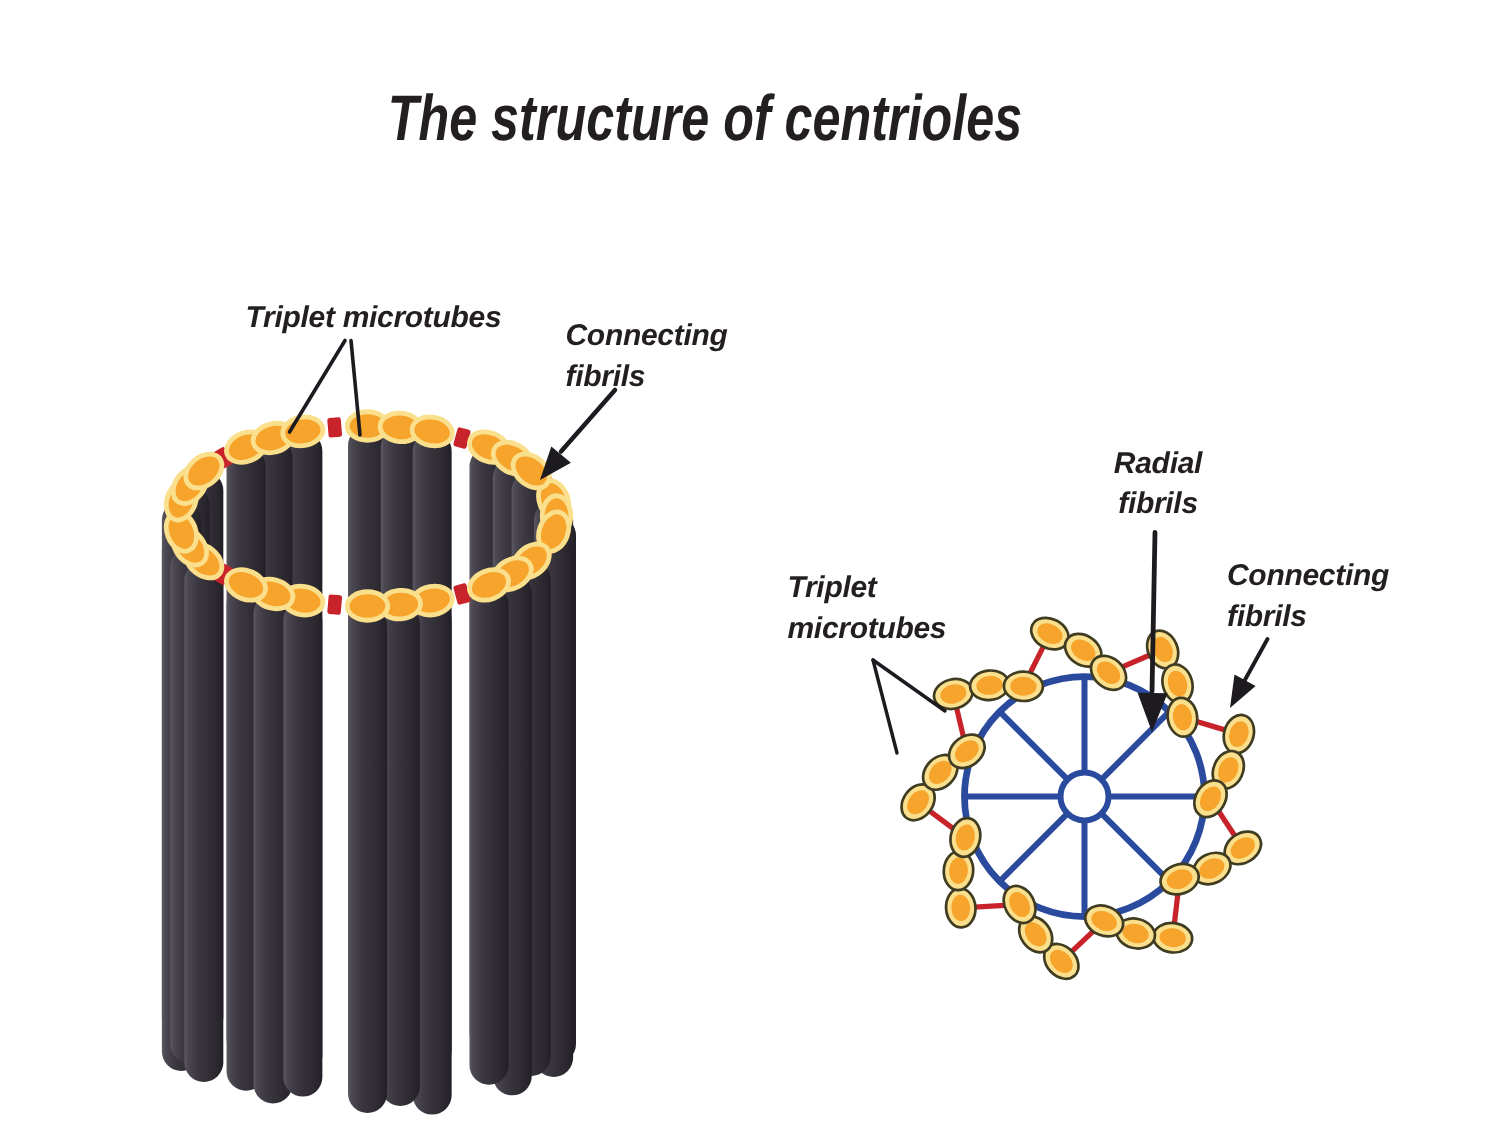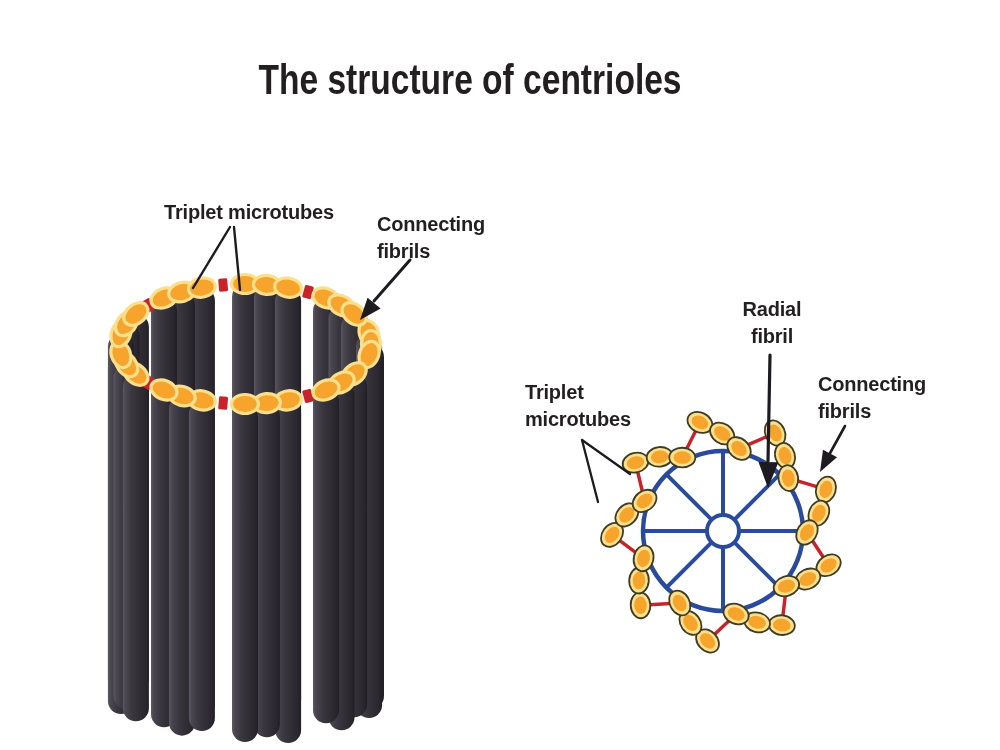--- a/index.html
+++ b/index.html
@@ -1,20 +1,21 @@
 <!DOCTYPE html>
 <html style="--ink: #231f20; --bg: #ffffff;"><head>
 <meta charset="utf-8">
 <style>
   html,body{margin:0;padding:0;}
   body{background:#fff;}
   .page{
     position:relative; width:1000px; height:750px; overflow:hidden;
     background:var(--bg,#ffffff);
     font-family:"Liberation Sans", sans-serif;
+    font-style:italic;
   }
   #art{position:absolute; left:0; top:0;}
   .title{
     position:absolute; left:-60px; width:1060px; top:56px;
     text-align:center; font-size:43px; font-weight:bold; line-height:1.1;
     color:var(--ink,#231f20); transform:scaleX(0.78); white-space:nowrap;
   }
   .lbl{
     position:absolute; font-size:20px; font-weight:bold; line-height:27px;
     color:var(--ink,#231f20); letter-spacing:-0.2px;
@@ -223,16 +224,16 @@
           <line x1="582" y1="440" x2="630" y2="474" stroke="#1e1b20" stroke-width="2.3" stroke-linecap="round"></line>
         </g>
       </g>
     </svg>
 
   <div class="title">The structure of centrioles</div>
 
   <div class="lbl lbl-left-triplet">Triplet microtubes</div>
   <div class="lbl lbl-left-connect">Connecting fibrils</div>
 
-  <div class="lbl lbl-right-radial">Radial fibril</div>
+  <div class="lbl lbl-right-radial">Radial fibrils</div>
   <div class="lbl lbl-right-triplet">Triplet microtubes</div>
   <div class="lbl lbl-right-connect">Connecting fibrils</div>
 </div>
 
 </body></html>

